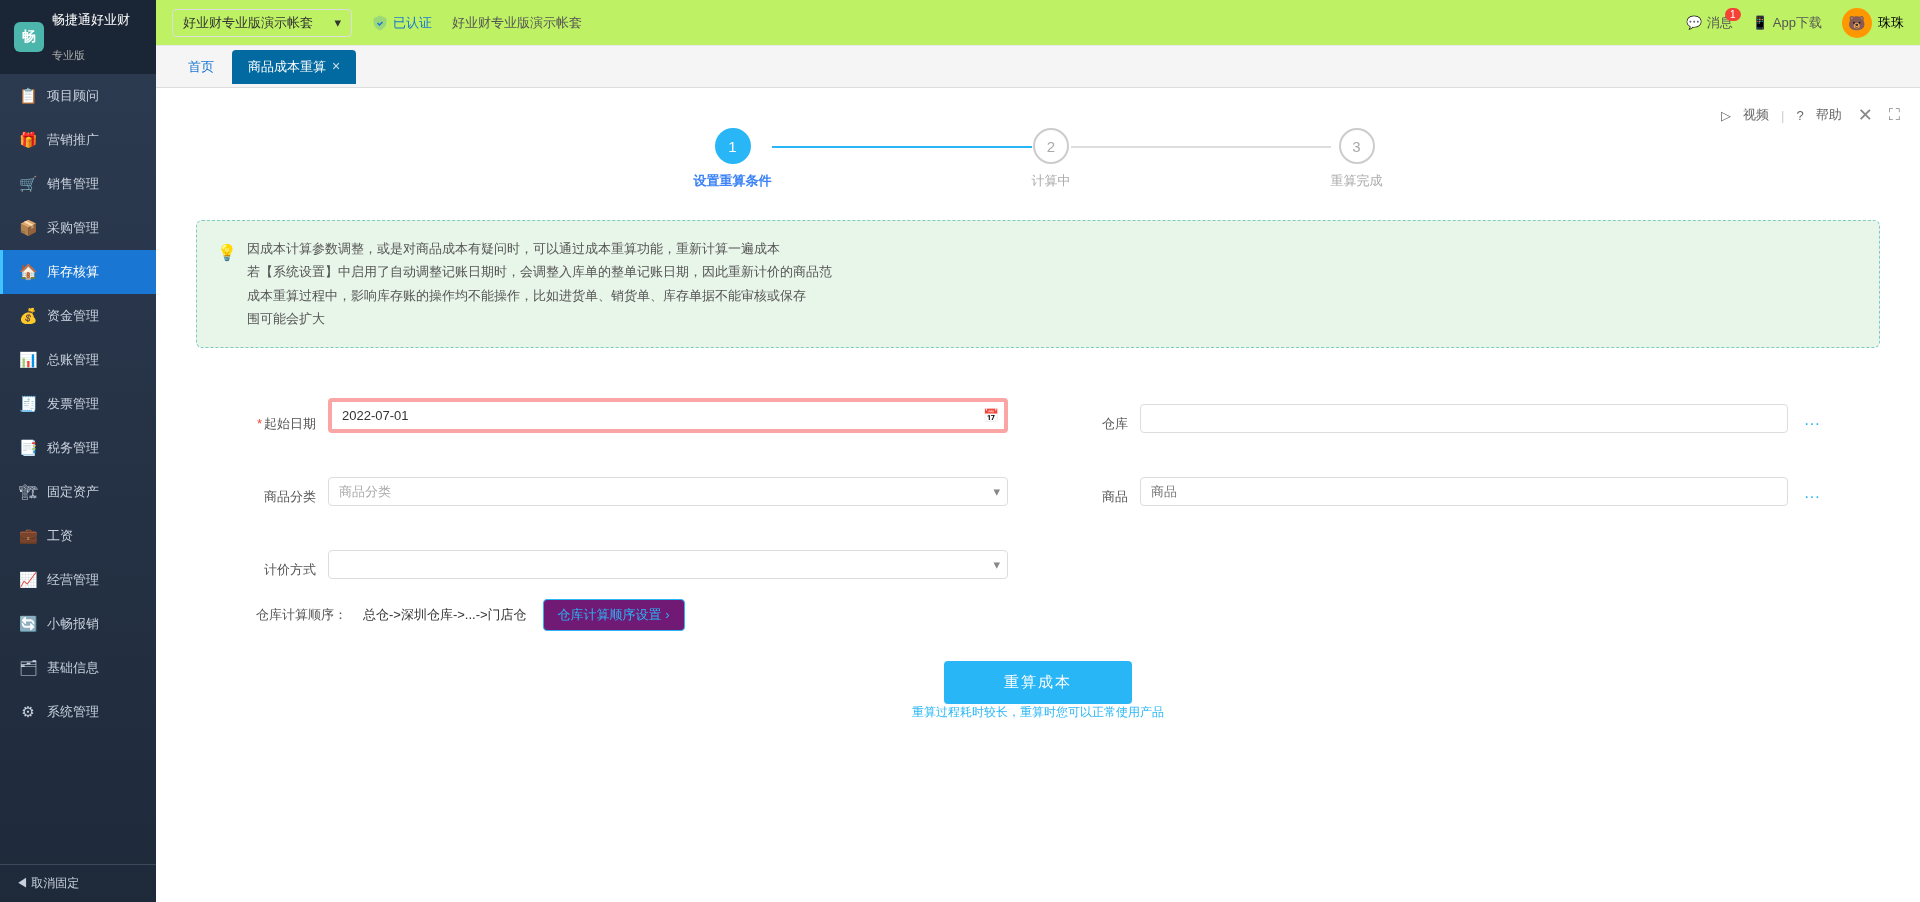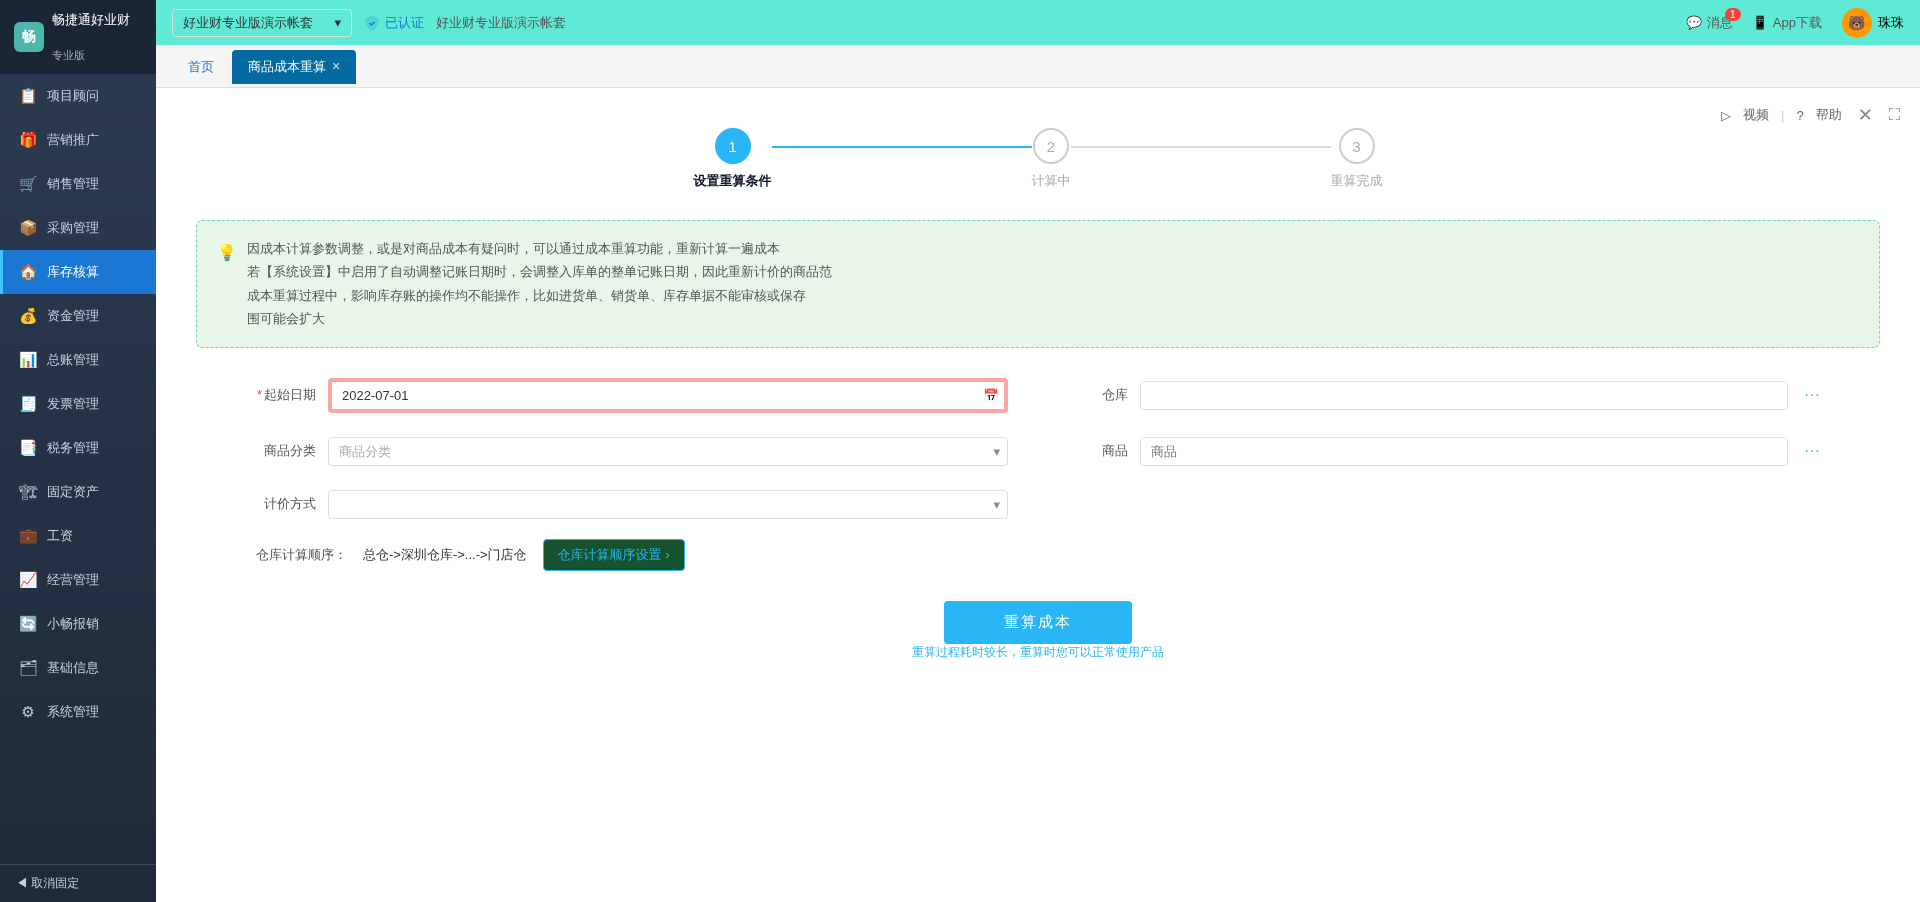--- a/index.html
+++ b/index.html
@@ -71,26 +71,26 @@
       flex: 1;
       display: flex;
       flex-direction: column;
       background: #f0f2f5;
       overflow: hidden;
     }
 
     
     .topbar {
       height: 46px;
-      background: #5eead4;
+      background: #bef264;
       display: flex;
       align-items: center;
       padding: 0 16px;
       border-bottom: 1px solid #e8e8e8;
-      gap: 12px;
+      gap: 20px;
     }
     .topbar-select {
       display: flex;
       align-items: center;
       gap: 6px;
       font-size: 13px;
       color: #333;
       cursor: pointer;
       padding: 4px 10px;
       border: 1px solid #ddd;
@@ -257,21 +257,21 @@
     .step-circle.active {
       background: #29b6f6;
       border-color: #29b6f6;
       color: white;
     }
     .step-label {
       font-size: 13px;
       color: #aaa;
       text-align: center;
     }
-    .step-label.active { color: #0f172a; font-weight: bold; }
+    .step-label.active { color: #3b82f6; font-weight: bold; }
     .step-line {
       flex: 1;
       height: 2px;
       background: #ddd;
       margin-top: -24px;
       max-width: 260px;
     }
     .step-line.active { background: #29b6f6; }
 
     
@@ -291,22 +291,23 @@
 
     
     .form-grid {
       display: grid;
       grid-template-columns: 1fr 1fr;
       gap: 24px 60px;
       margin: 20px 60px;
     }
     .form-row {
       display: flex;
-      align-items: center;
+      align-items: flex-end;
       gap: 12px;
+      margin-top: 20px;
     }
     .form-label {
       font-size: 13px;
       color: #555;
       min-width: 60px;
       text-align: right;
       flex-shrink: 0;
     }
     .form-required { color: #f44336; margin-right: 2px; }
     .form-input {
@@ -374,21 +375,21 @@
     
     .warehouse-order-row {
       display: flex;
       align-items: center;
       gap: 16px;
       margin: 10px 60px 30px 60px;
     }
     .warehouse-order-label { font-size: 13px; color: #555; }
     .warehouse-order-value { font-size: 13px; color: #333; }
     .warehouse-order-btn {
-      background: #14532d;
+      background: #701a75;
       border: 1px solid #29b6f6;
       color: #29b6f6;
       border-radius: 4px;
       padding: 6px 14px;
       font-size: 13px;
       cursor: pointer;
       display: flex;
       align-items: center;
       gap: 4px;
     }

